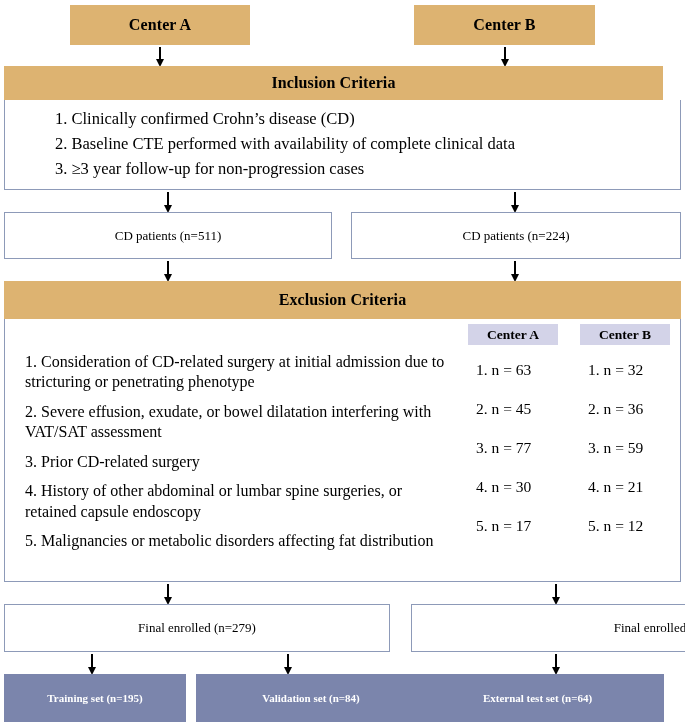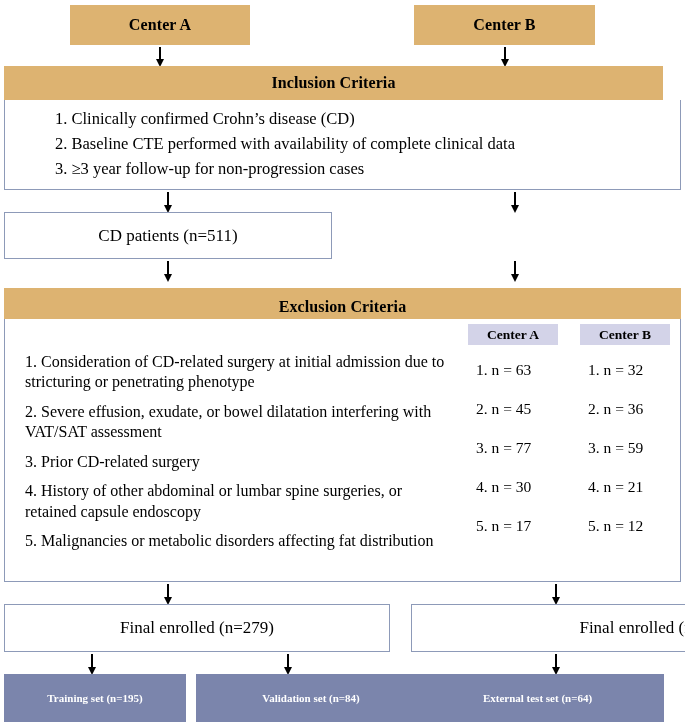--- a/index.html
+++ b/index.html
@@ -30,21 +30,21 @@
   .tan {
     background: #ddb371;
     border: none;
     font-weight: bold;
     font-size: 16px;
     letter-spacing: 0.1px;
   }
   .outline {
     background: #ffffff;
     border: 1.5px solid #8d9ab8;
-    font-size: 17px;
+    font-size: 13px;
   }
   .purple {
     background: #7b85ac;
     color: #ffffff;
     font-weight: bold;
     font-size: 11px;
   }
   .listbox {
     position: absolute;
     box-sizing: border-box;
@@ -132,25 +132,28 @@
     <div class="item">2. Baseline CTE performed with availability of complete clinical data</div>
     <div class="item">3. ≥3 year follow-up for non-progression cases</div>
   </div>
 
   <div class="arrow" style="left:167px; top:192px; height:14px;"></div>
   <div class="arrow" style="left:514px; top:192px; height:14px;"></div>
 
   <div class="box outline" style="left:4px; top:212px; width:328px; height:47px;">
     <span>CD patients (n=511)</span>
   </div>
+  <div class="box outline" style="left:351px; top:212px; width:330px; height:47px;">
+    <span>CD patients (n=224)</span>
+  </div>
 
   <div class="arrow" style="left:167px; top:261px; height:14px;"></div>
   <div class="arrow" style="left:514px; top:261px; height:14px;"></div>
 
-  <div class="box tan" style="left:4px; top:288px; width:677px; height:38px;">
+  <div class="box tan" style="left:4px; top:281px; width:677px; height:38px;">
     <span>Exclusion Criteria</span>
   </div>
 
   <div class="listbox" style="left:4px; top:319px; width:677px; height:263px;"></div>
 
   <div class="excl-list" style="left:25px; top:352px; width:430px;">
     <div class="item">1. Consideration of CD-related surgery at initial admission due to stricturing or penetrating phenotype</div>
     <div class="item">2. Severe effusion, exudate, or bowel dilatation interfering with VAT/SAT assessment</div>
     <div class="item">3. Prior CD-related surgery</div>
     <div class="item">4. History of other abdominal or lumbar spine surgeries, or retained capsule endoscopy</div>

